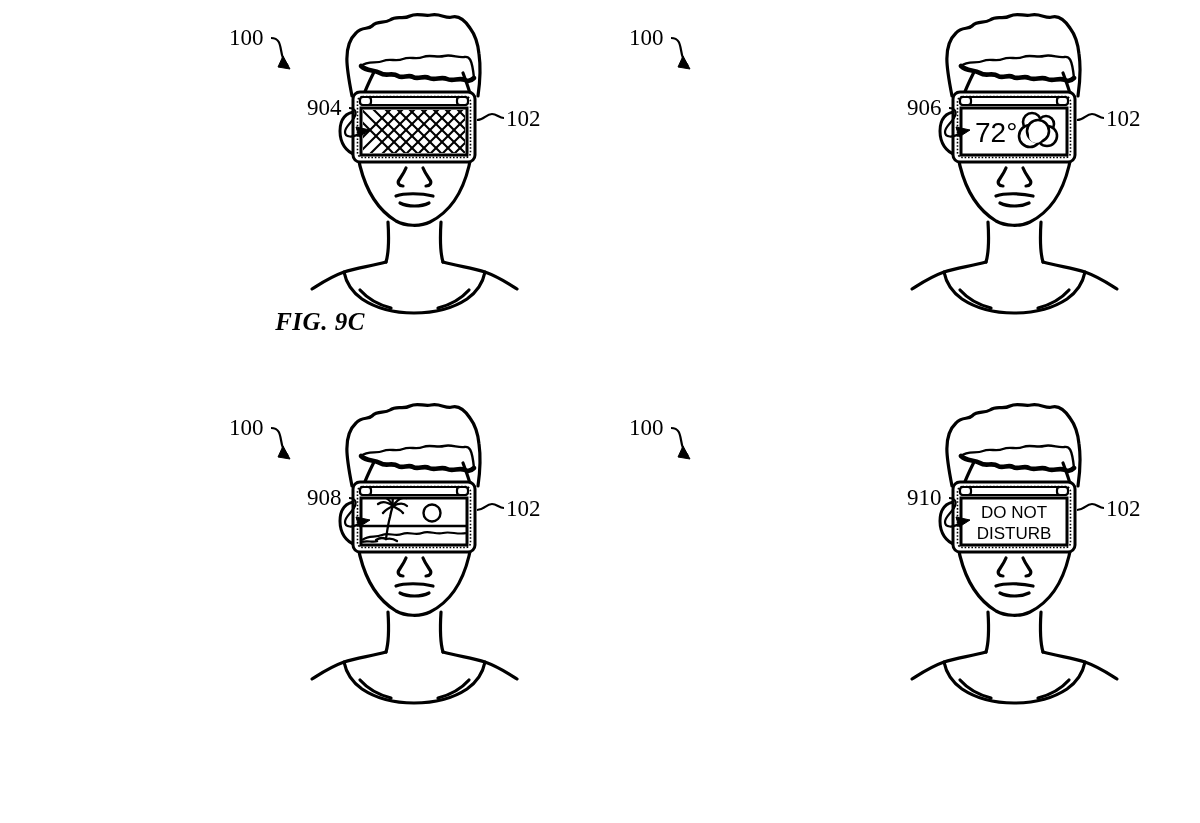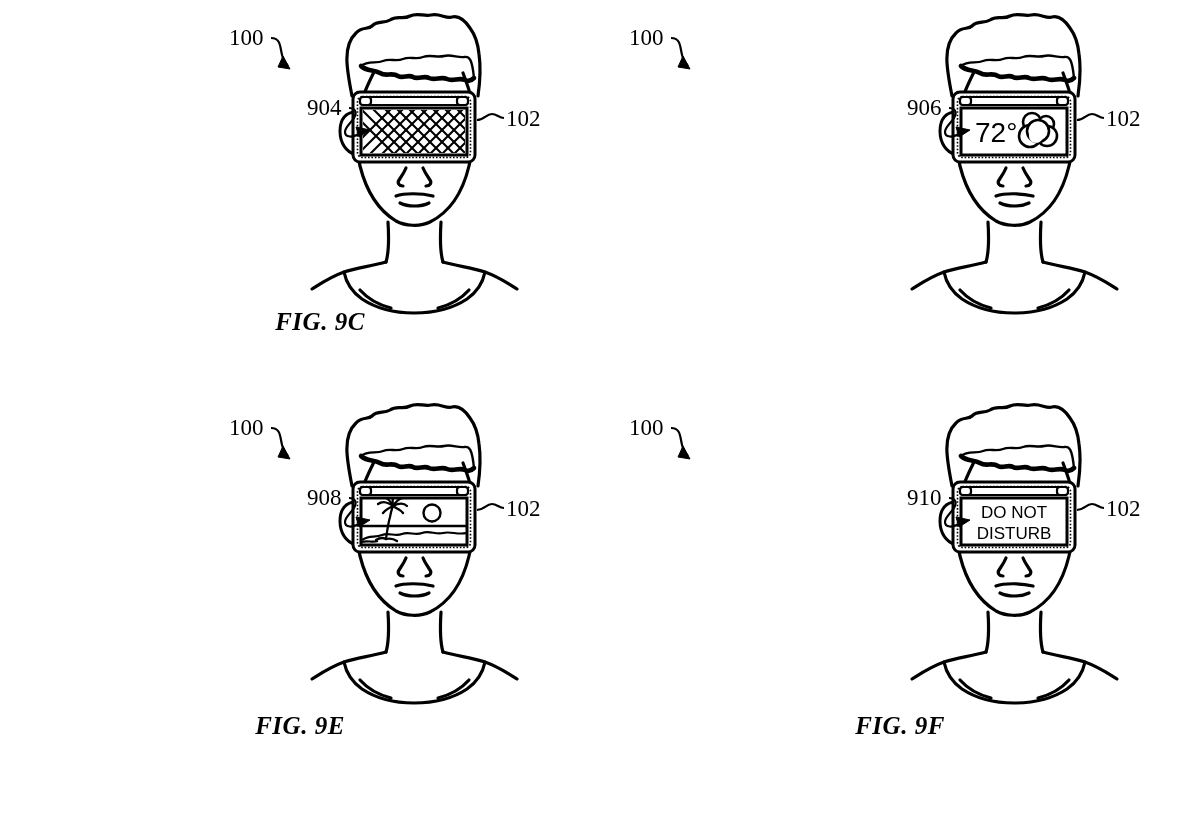--- a/index.html
+++ b/index.html
@@ -273,21 +273,20 @@
         <text class="ref-num" x="506" y="126">102</text>
       </g>
 
       <g>
         <text class="ref-num" x="307" y="115">908</text>
         <path d="M349 108 C356 108 357 113 354 118 C350 124 345 127 345 132 C345 137 352 139 362 132" fill="none" stroke="#000" stroke-width="2.2"></path>
         <path d="M356 127 L370 130 L359 137 Z" fill="#000" stroke="#000" stroke-width="1"></path>
       </g>
     </svg>
   </div>
-  <div class="caption" id="cap-9e">FIG. 9E</div>
 
   <div class="fig" id="fig-9f">
     <svg class="fig-svg" width="600" height="411" viewBox="0 0 600 411">
       <g fill="none" stroke="#000" stroke-width="3.2" stroke-linecap="round" stroke-linejoin="round">
         <path d="M352 96 C347 70 342 46 356 33 C362 26 368 30 372 26 C378 20 384 24 390 20
                  C397 15 403 20 410 16 C418 12 424 17 431 15 C440 13 446 19 452 17
                  C460 15 466 22 470 28 C476 36 478 44 479 54 C481 68 480 82 478 96"></path>
         <path d="M355 108 C354 130 356 150 360 166 C366 190 378 210 396 221
                  C405 226 420 227 430 222 C450 212 463 191 469 166 C473 150 475 130 474 108"></path>
         <path d="M388 222 C389 238 389 252 386 262"></path>
@@ -333,15 +332,14 @@
         <text class="ref-num" x="506" y="126">102</text>
       </g>
 
       <g>
         <text class="ref-num" x="307" y="115">910</text>
         <path d="M349 108 C356 108 357 113 354 118 C350 124 345 127 345 132 C345 137 352 139 362 132" fill="none" stroke="#000" stroke-width="2.2"></path>
         <path d="M356 127 L370 130 L359 137 Z" fill="#000" stroke="#000" stroke-width="1"></path>
       </g>
     </svg>
   </div>
-  <div class="caption" id="cap-9f">FIG. 9F</div>
 
 </div>
 
 </body></html>

